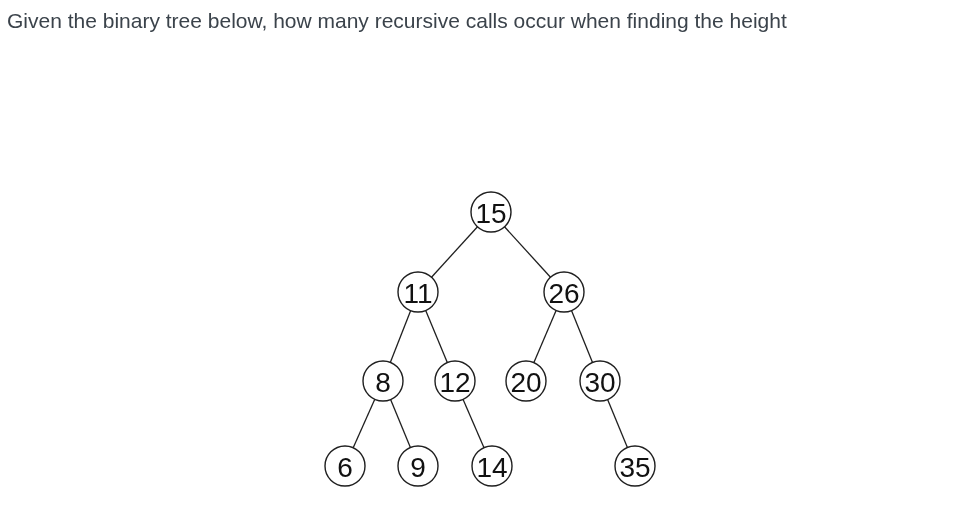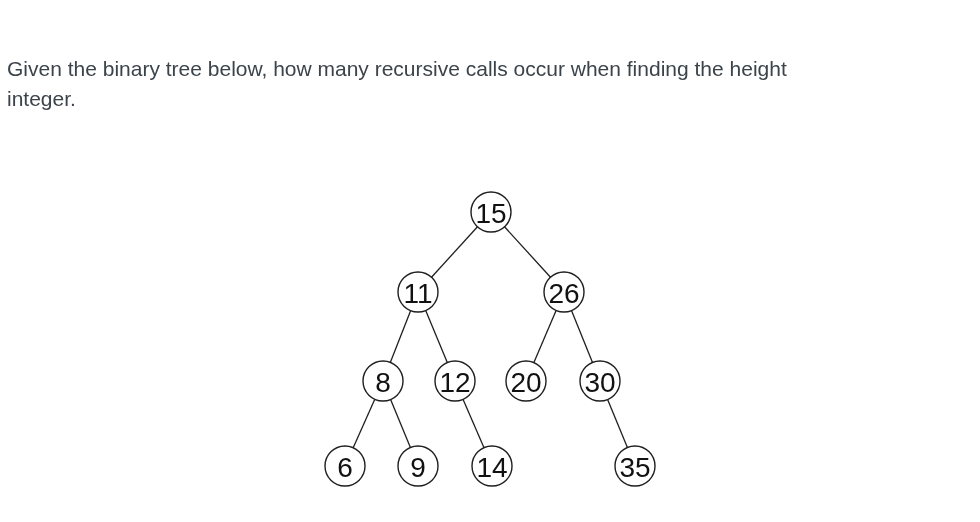--- a/index.html
+++ b/index.html
@@ -17,21 +17,20 @@
   }
   .question {
     position: absolute;
     top: 6px;
     left: 7px;
     width: 966px;
     color: #3b434b;
     font-size: 21px;
     line-height: 30px;
     font-weight: 400;
-    margin-top: 48px;
   }
   .q-line {
     white-space: nowrap;
   }
   .code-inline {
     font-family: "DejaVu Sans Mono", "Liberation Mono", monospace;
     font-size: 0.93em;
     color: #3b434b;
   }
   .tree-svg {
@@ -59,23 +58,20 @@
   }
 </style>
 </head>
 <body>
 
 <div class="page">
 
   <div class="question">
     <div class="q-line">
       <span>Given the binary tree below, how many recursive calls occur when finding the height</span>
-    </div>
-    <div class="q-line">
-      <span>integer.</span>
     </div>
   </div>
 
   <svg class="tree-svg" viewBox="0 0 980 522" xmlns="http://www.w3.org/2000/svg">
       <line x1="477.5" y1="226.8" x2="431.5" y2="277.2" class="tree-edge"></line>
       <line x1="504.5" y1="226.8" x2="550.5" y2="277.2" class="tree-edge"></line>
       <line x1="410.7" y1="310.6" x2="390.3" y2="362.4" class="tree-edge"></line>
       <line x1="425.7" y1="310.5" x2="447.3" y2="362.5" class="tree-edge"></line>
       <line x1="556.1" y1="310.4" x2="533.9" y2="362.6" class="tree-edge"></line>
       <line x1="571.5" y1="310.5" x2="592.5" y2="362.5" class="tree-edge"></line>

